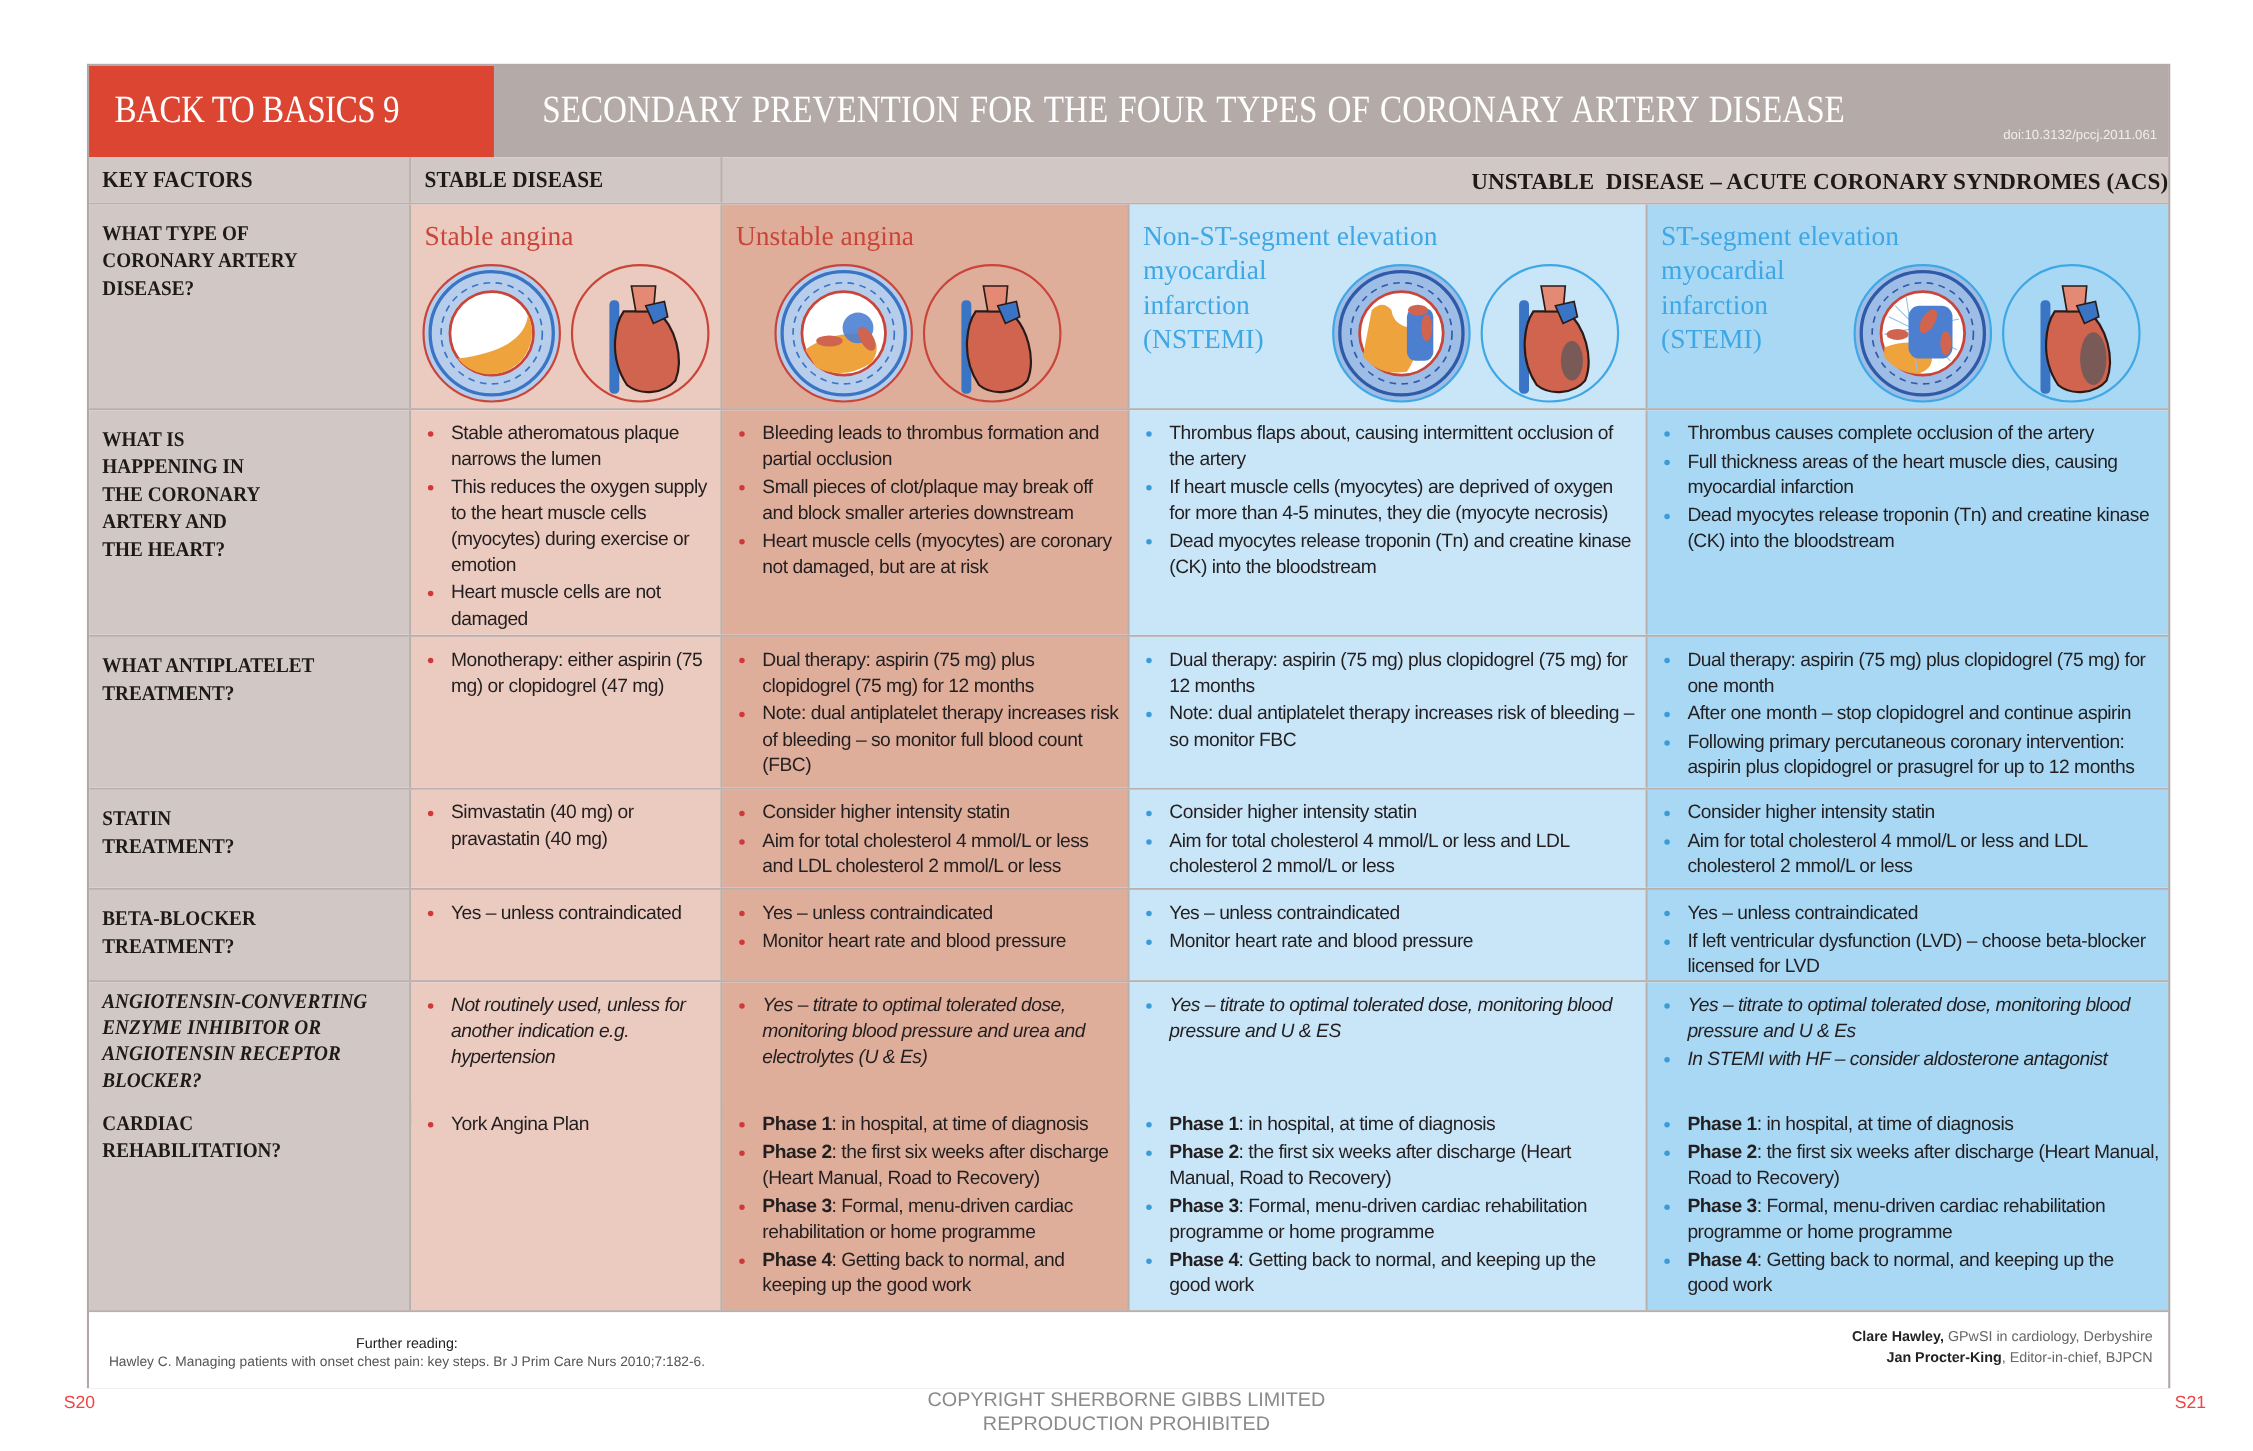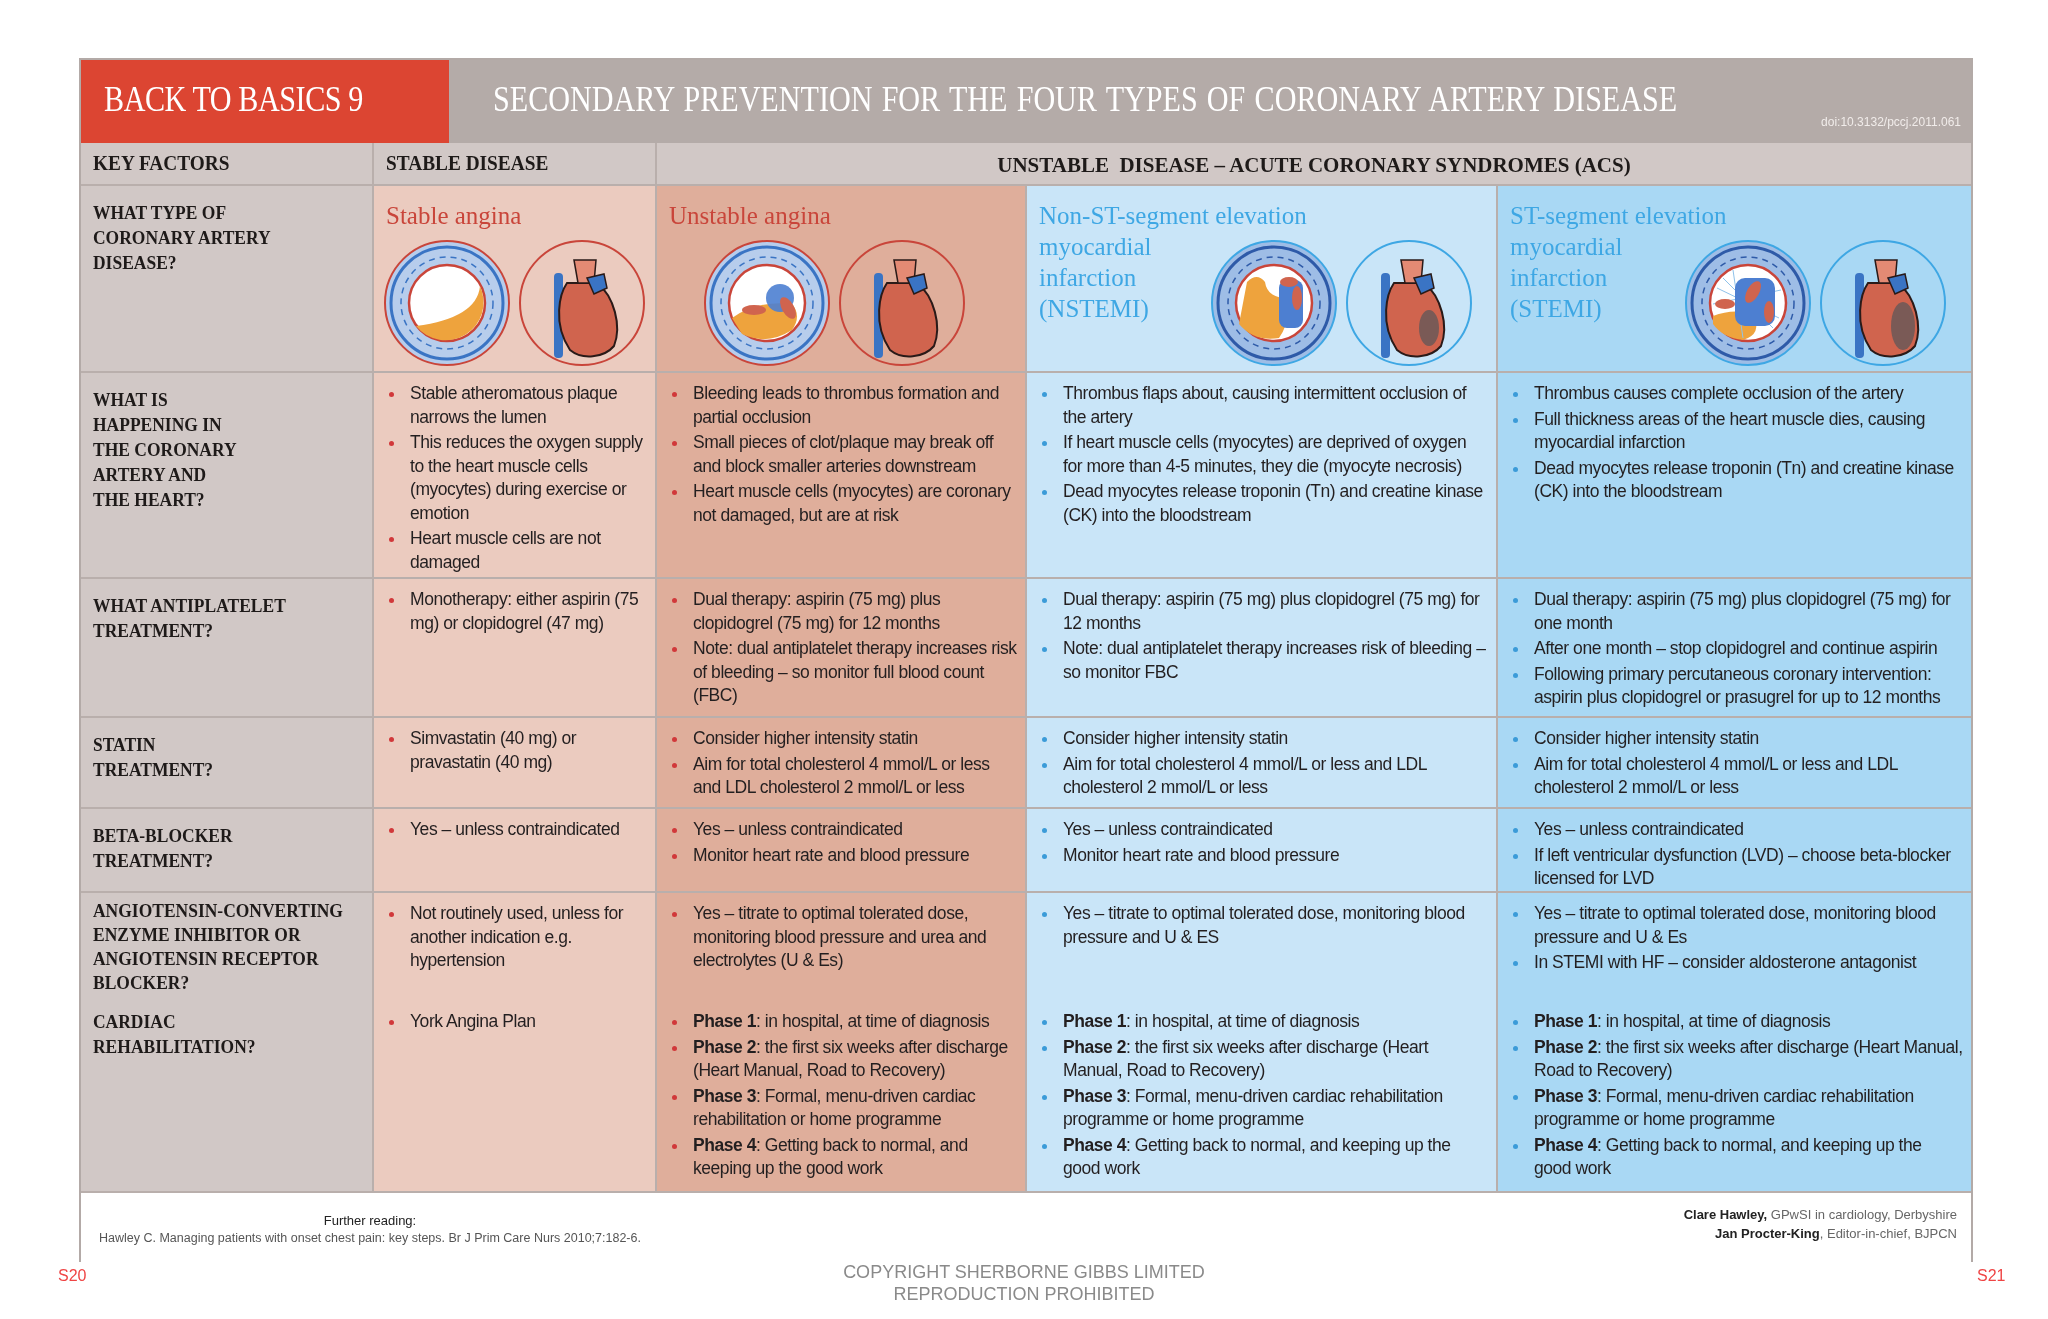--- a/index.html
+++ b/index.html
@@ -16,21 +16,21 @@
   .cell { position: absolute; top: 0; bottom: 0; box-sizing: border-box; border-right: 2px solid #b9afac; }
   .c0 { left: 0; width: 293px; background: #d1c8c6; }
   .c1 { left: 293px; width: 283px; background: #ebcbbf; }
   .c2 { left: 576px; width: 370px; background: #dfae9b; }
   .c3 { left: 946px; width: 471px; background: #c9e5f8; }
   .c4 { left: 1417px; width: 473px; background: #a9d8f4; border-right: none; }
 
   .hdr .c0, .hdr .c1, .hdr .cx { background: #d1c8c6; }
   .cx { left: 576px; width: 1314px; border-right: none; }
   .hlabel { position: absolute; left: 12px; top: 8px; font-family: "Liberation Serif", serif; font-weight: bold; font-size: 21px; color: #1e1a19; white-space: nowrap; transform: scaleX(0.92); transform-origin: left center; }
-  .hcenter { position: absolute; left: 0; right: 0; top: 10px; text-align: center; font-family: "Liberation Serif", serif; font-weight: bold; font-size: 21px; color: #1e1a19; white-space: pre; }
+  .hcenter { position: absolute; left: 0; right: 0; top: 10px; text-align: right; font-family: "Liberation Serif", serif; font-weight: bold; font-size: 21px; color: #1e1a19; white-space: pre; }
 
   .rlabel { position: absolute; left: 12px; top: 14px; font-family: "Liberation Serif", serif; font-weight: bold; font-size: 19px; line-height: 25px; color: #1e1a19; white-space: pre-line; transform: scaleX(0.92); transform-origin: left top; width: 300px; }
 
   ul.bul { list-style: none; margin: 0; padding: 0; position: absolute; left: 12px; right: 8px; top: 9px; }
   ul.bul li { position: relative; padding-left: 24px; font-family: "Liberation Sans", sans-serif; font-size: 17.5px; line-height: 23.5px; color: #231f20; margin-bottom: 2px; letter-spacing: -0.45px; }
   ul.bul li::before { content: ""; position: absolute; left: 3px; top: 10px; width: 5px; height: 5px; border-radius: 50%; background: var(--dot, #d1383a); }
   .blue ul.bul li::before { background: #3b9bd8; }
   ul.bul li b { font-weight: bold; }
 
   .typetitle { position: absolute; left: 12px; top: 14px; font-family: "Liberation Serif", serif; font-weight: normal; font-size: 25px; line-height: 31px; white-space: pre-line; }
@@ -290,21 +290,21 @@
           </ul>
         </div>
       <div class="cell c4 blue">
           <ul class="bul">
             <li>Yes – unless contraindicated</li>
             <li>If left ventricular dysfunction (LVD) – choose beta-blocker licensed for LVD</li>
           </ul>
         </div>
     </div>
 
-    <div class="row" style="top:750px;height:128px;">
+    <div class="row" style="top:750px;height:128px;font-style:italic;">
       <div class="cell c0">
           <div class="rlabel" style="top:6px;line-height:24px;">ANGIOTENSIN-CONVERTING
 ENZYME INHIBITOR OR
 ANGIOTENSIN RECEPTOR
 BLOCKER?</div>
         </div>
       <div class="cell c1">
           <ul class="bul">
             <li>Not routinely used, unless for another indication e.g. hypertension</li>
           </ul>

